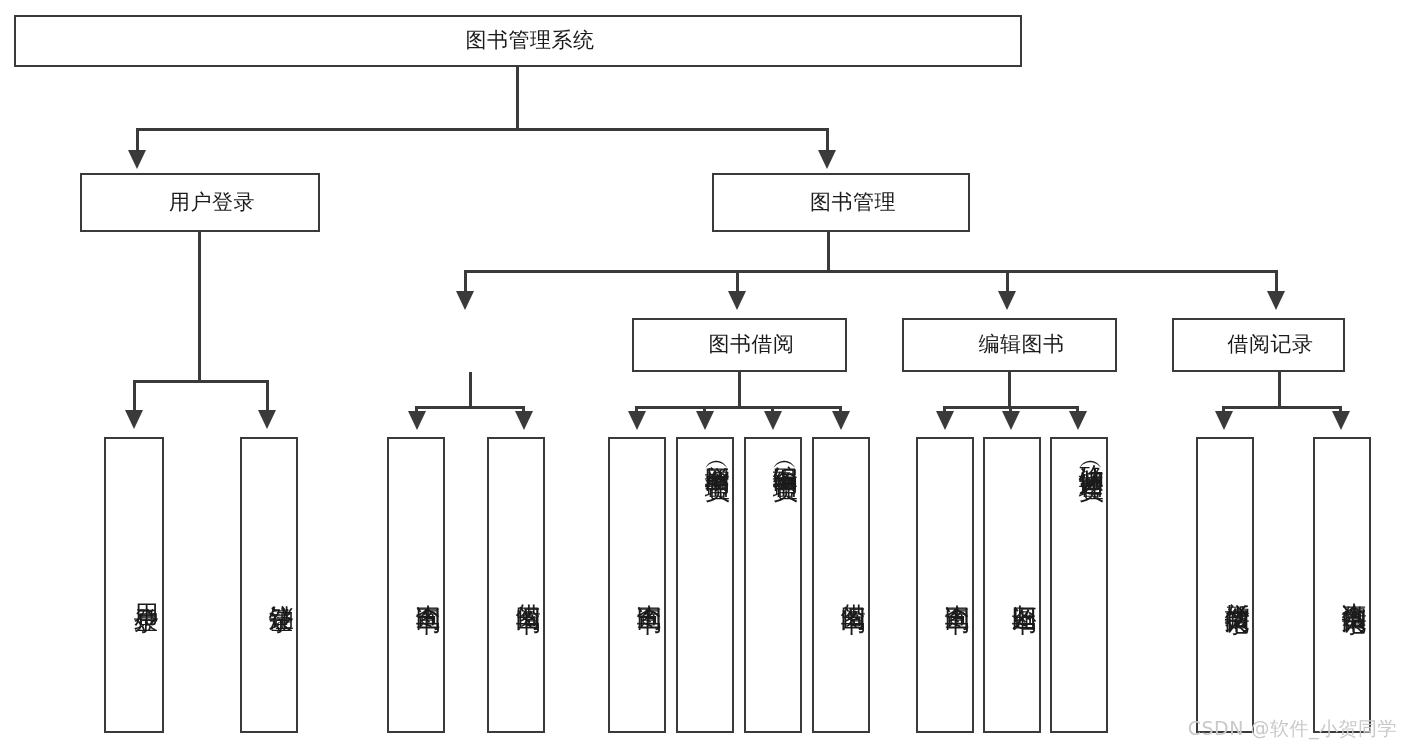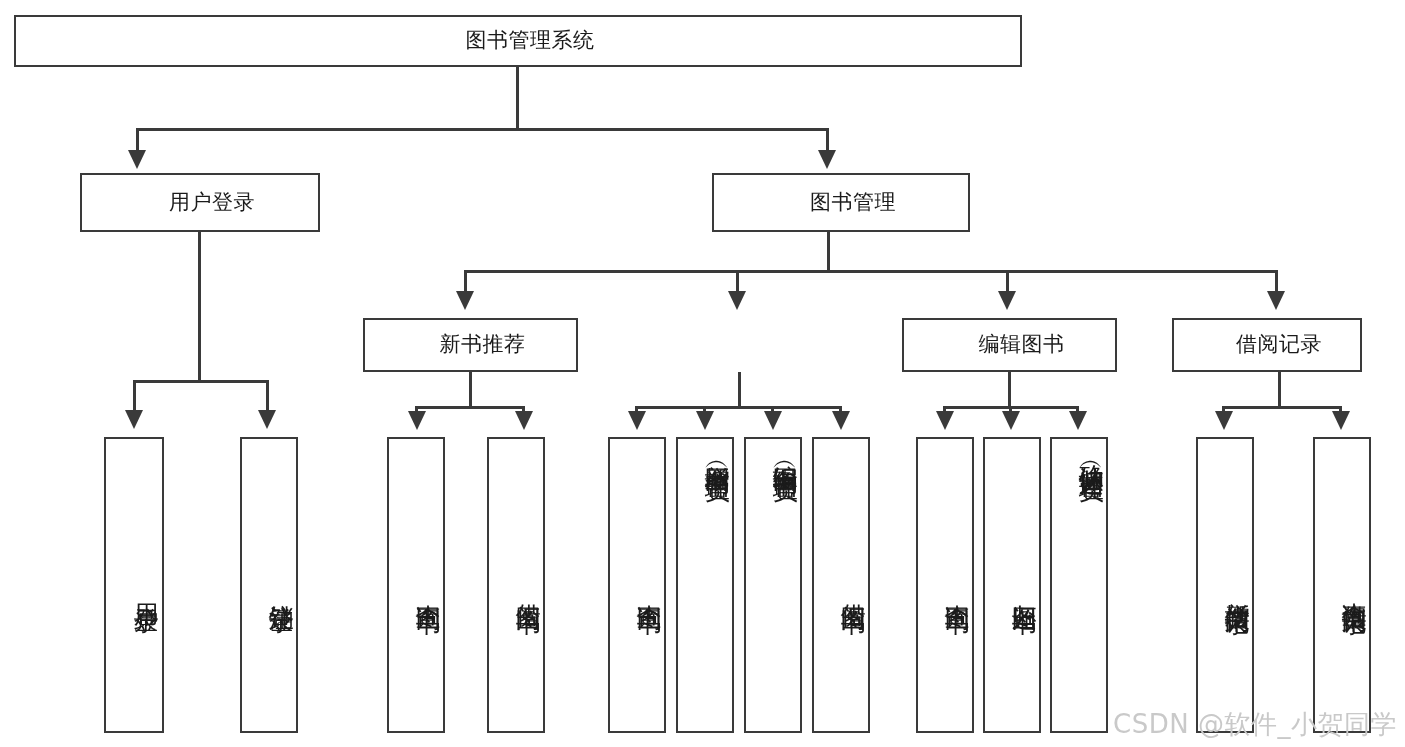--- a/index.html
+++ b/index.html
@@ -62,21 +62,21 @@
     position:absolute;
     width:0;height:0;
     border-left:9px solid transparent;
     border-right:9px solid transparent;
     border-top:19px solid #3a3a3a;
   }
   
   #watermark{
     position:absolute;
     right:8px;bottom:5px;
-    font-size:26px;
+    font-size:19px;
     color:#c9c9c9;
     letter-spacing:0.5px;
     white-space:nowrap;
     pointer-events:none;
   }
 </style>
 </head>
 <body>
 
 <div id="diagram">
@@ -118,27 +118,27 @@
 
   <div class="conn v" style="left:736px;top:270px;width:3px;height:26px;"></div>
   <div class="arrow" style="left:728px;top:291px;"></div>
 
   <div class="conn v" style="left:1006px;top:270px;width:3px;height:26px;"></div>
   <div class="arrow" style="left:998px;top:291px;"></div>
 
   <div class="conn v" style="left:1275px;top:270px;width:3px;height:26px;"></div>
   <div class="arrow" style="left:1267px;top:291px;"></div>
 
-  <div class="node horiz" style="left:363px;top:318px;width:215px;height:54px;">
-    <span class="lbl">新书推荐</span>
+  <div class="node horiz" style="left:632px;top:318px;width:215px;height:54px;">
+    <span class="lbl">图书借阅</span>
   </div>
   <div class="node horiz" style="left:902px;top:318px;width:215px;height:54px;">
     <span class="lbl">编辑图书</span>
   </div>
-  <div class="node horiz" style="left:1172px;top:318px;width:190px;height:54px;">
+  <div class="node horiz" style="left:1172px;top:318px;width:173px;height:54px;">
     <span class="lbl">借阅记录</span>
   </div>
 
   <div class="conn v" style="left:469px;top:372px;width:3px;height:36px;"></div>
   <div class="conn h" style="left:415px;top:406px;width:110px;height:3px;"></div>
   <div class="conn v" style="left:415px;top:406px;width:3px;height:10px;"></div>
   <div class="arrow" style="left:408px;top:411px;"></div>
   <div class="conn v" style="left:522px;top:406px;width:3px;height:10px;"></div>
   <div class="arrow" style="left:515px;top:411px;"></div>
 

